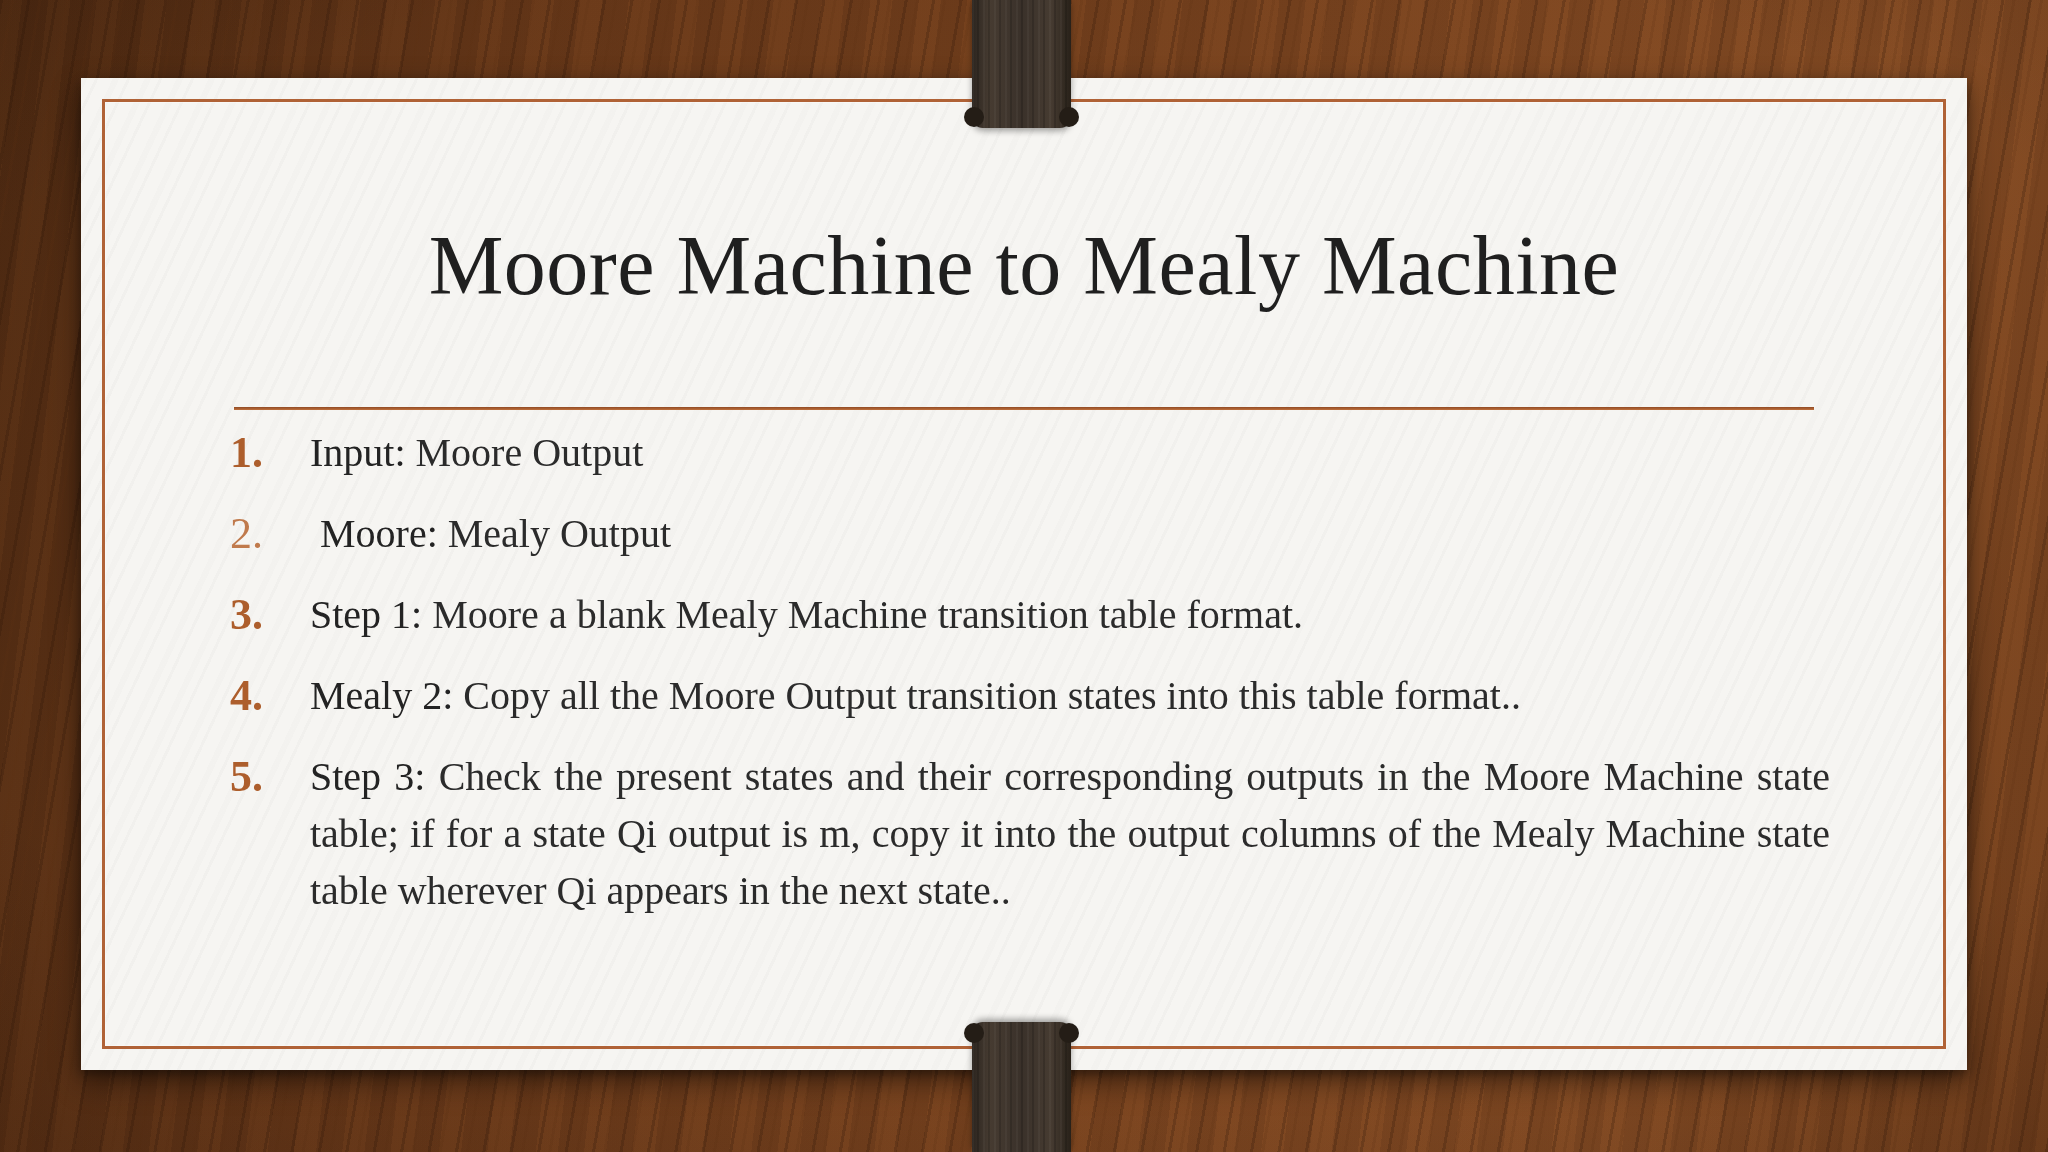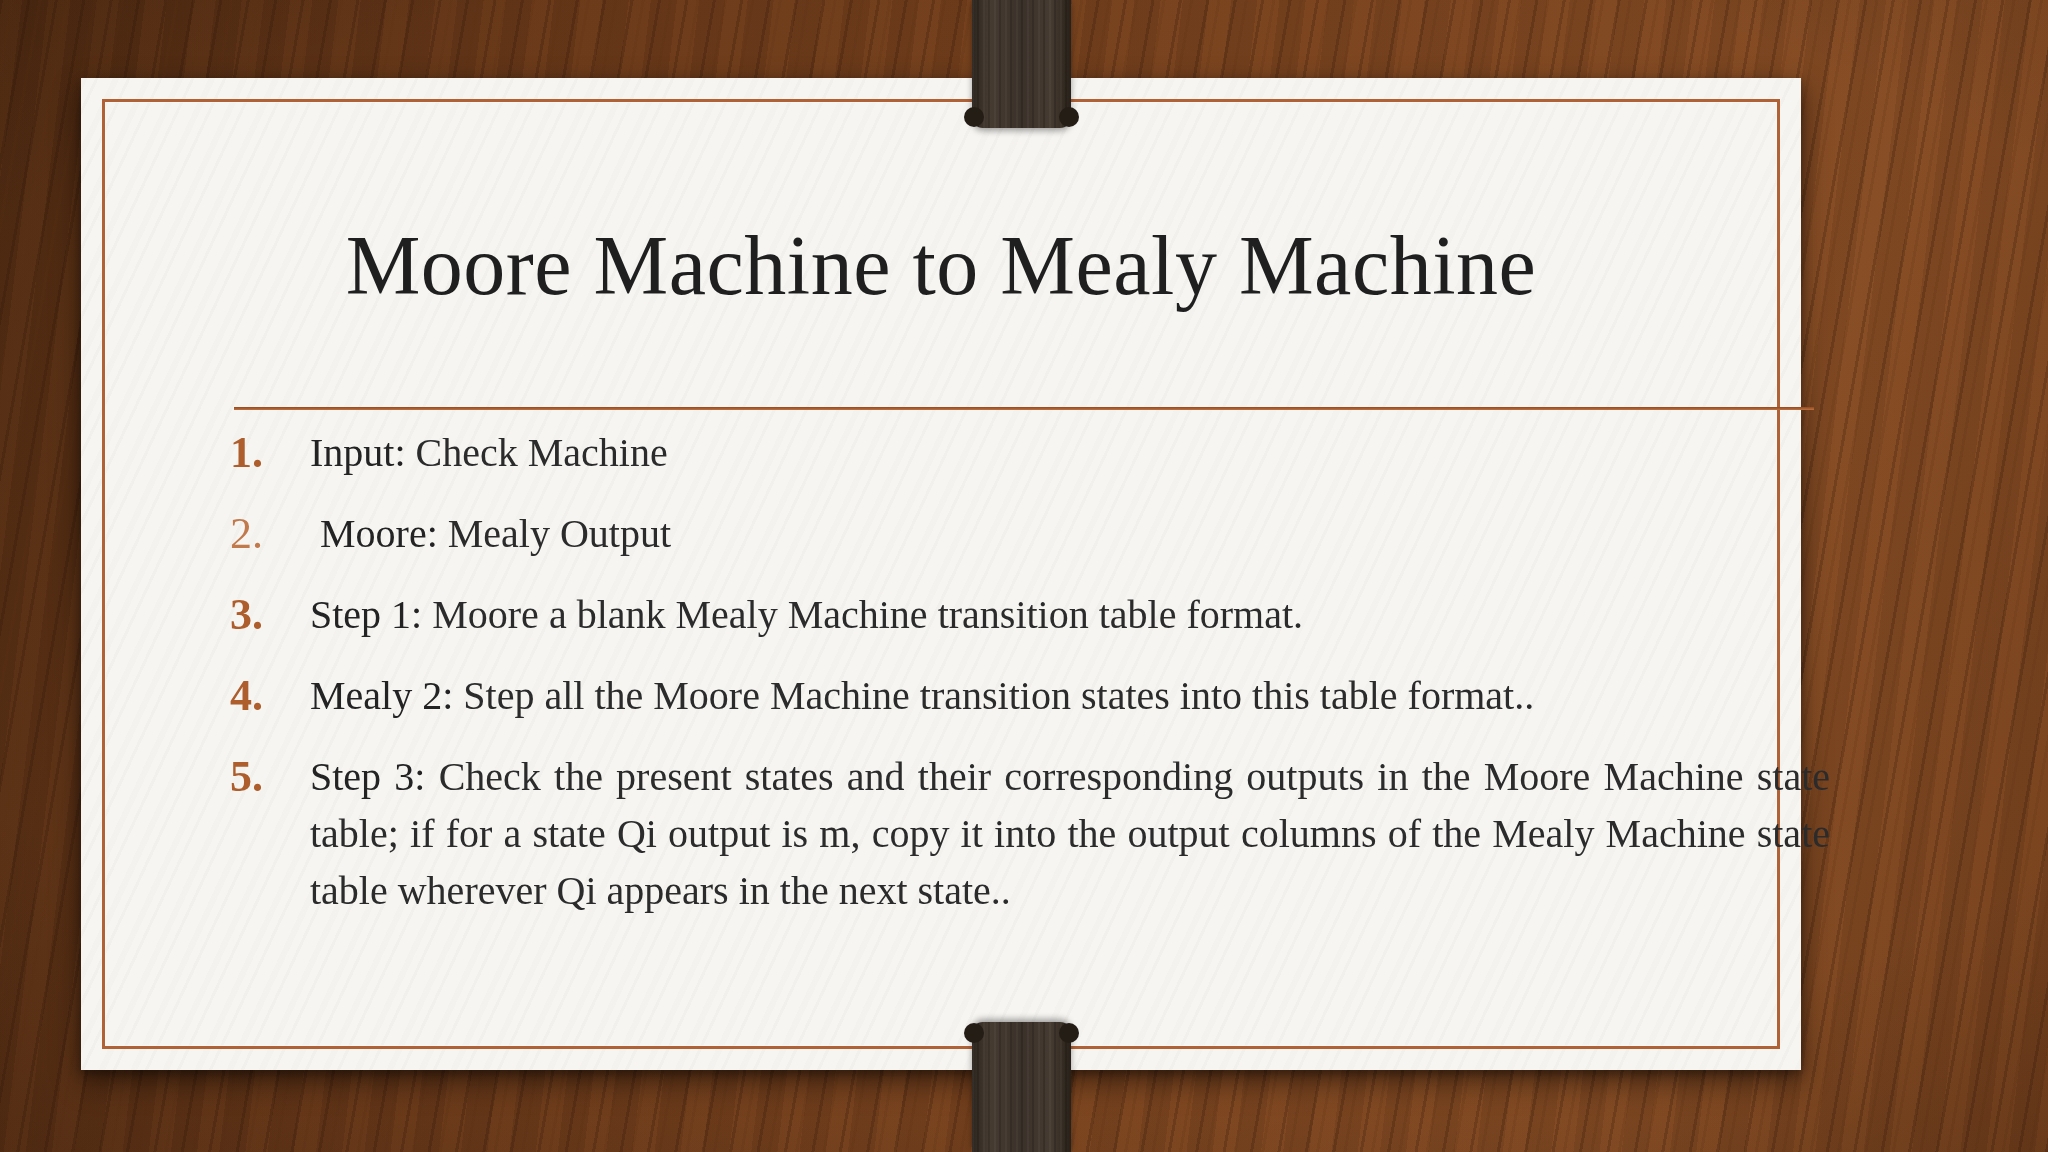--- a/index.html
+++ b/index.html
@@ -26,21 +26,21 @@
         rgba(120,70,30,0.10) 0 22px, rgba(52,26,9,0.14) 22px 48px),
       linear-gradient(105deg, #4e2a12 0%, #6b3a1a 25%, #7c4520 55%, #8a4f26 82%, #77421e 100%);
     background-color: var(--wood, #6b3b1c);
   }
 
   
   .card {
     position: absolute;
     left: 81px;
     top: 78px;
-    width: 1720px;
+    width: 1886px;
     height: 992px;
     background:
       repeating-linear-gradient(115deg,
         rgba(0,0,0,0.012) 0 6px, rgba(0,0,0,0) 6px 13px,
         rgba(0,0,0,0.018) 13px 16px, rgba(0,0,0,0) 16px 29px),
       var(--paper, #f6f5f2);
     box-shadow: 0 12px 28px rgba(0,0,0,0.45), 0 4px 10px rgba(0,0,0,0.35);
     z-index: 1;
   }
 
@@ -164,36 +164,36 @@
     <div class="frame"></div>
 
     <h1 class="title">Moore Machine to Mealy Machine</h1>
 
     <div class="divider"></div>
 
     <ol class="list">
 
       <li class="item">
         <span class="marker">1.</span>
-        <span class="content"><b class="label">Input:</b> <span>Check Machine</span></span>
+        <span class="content"><b class="label">Input:</b> <span>Moore Output</span></span>
       </li>
 
       <li class="item">
         <span class="marker regular">2.</span>
         <span class="content"><b class="label"> Moore:</b> <span>Mealy Output</span></span>
       </li>
 
       <li class="item">
         <span class="marker">3.</span>
         <span class="content"><b class="label">Step 1:</b> <span>Moore a blank Mealy Machine transition table format.</span></span>
       </li>
 
       <li class="item">
         <span class="marker">4.</span>
-        <span class="content"><b class="label">Mealy 2:</b> <span>Step all the Moore Machine transition states into this table format..</span></span>
+        <span class="content"><b class="label">Mealy 2:</b> <span>Copy all the Moore Output transition states into this table format..</span></span>
       </li>
 
       <li class="item">
         <span class="marker">5.</span>
         <span class="content"><b class="label">Step 3:</b> <span>Check the present states and their corresponding outputs in the Moore Machine state table; if for a state Qi output is m, copy it into the output columns of the Mealy Machine state table wherever Qi appears in the next state..</span></span>
       </li>
 
     </ol>
   </div>
 

